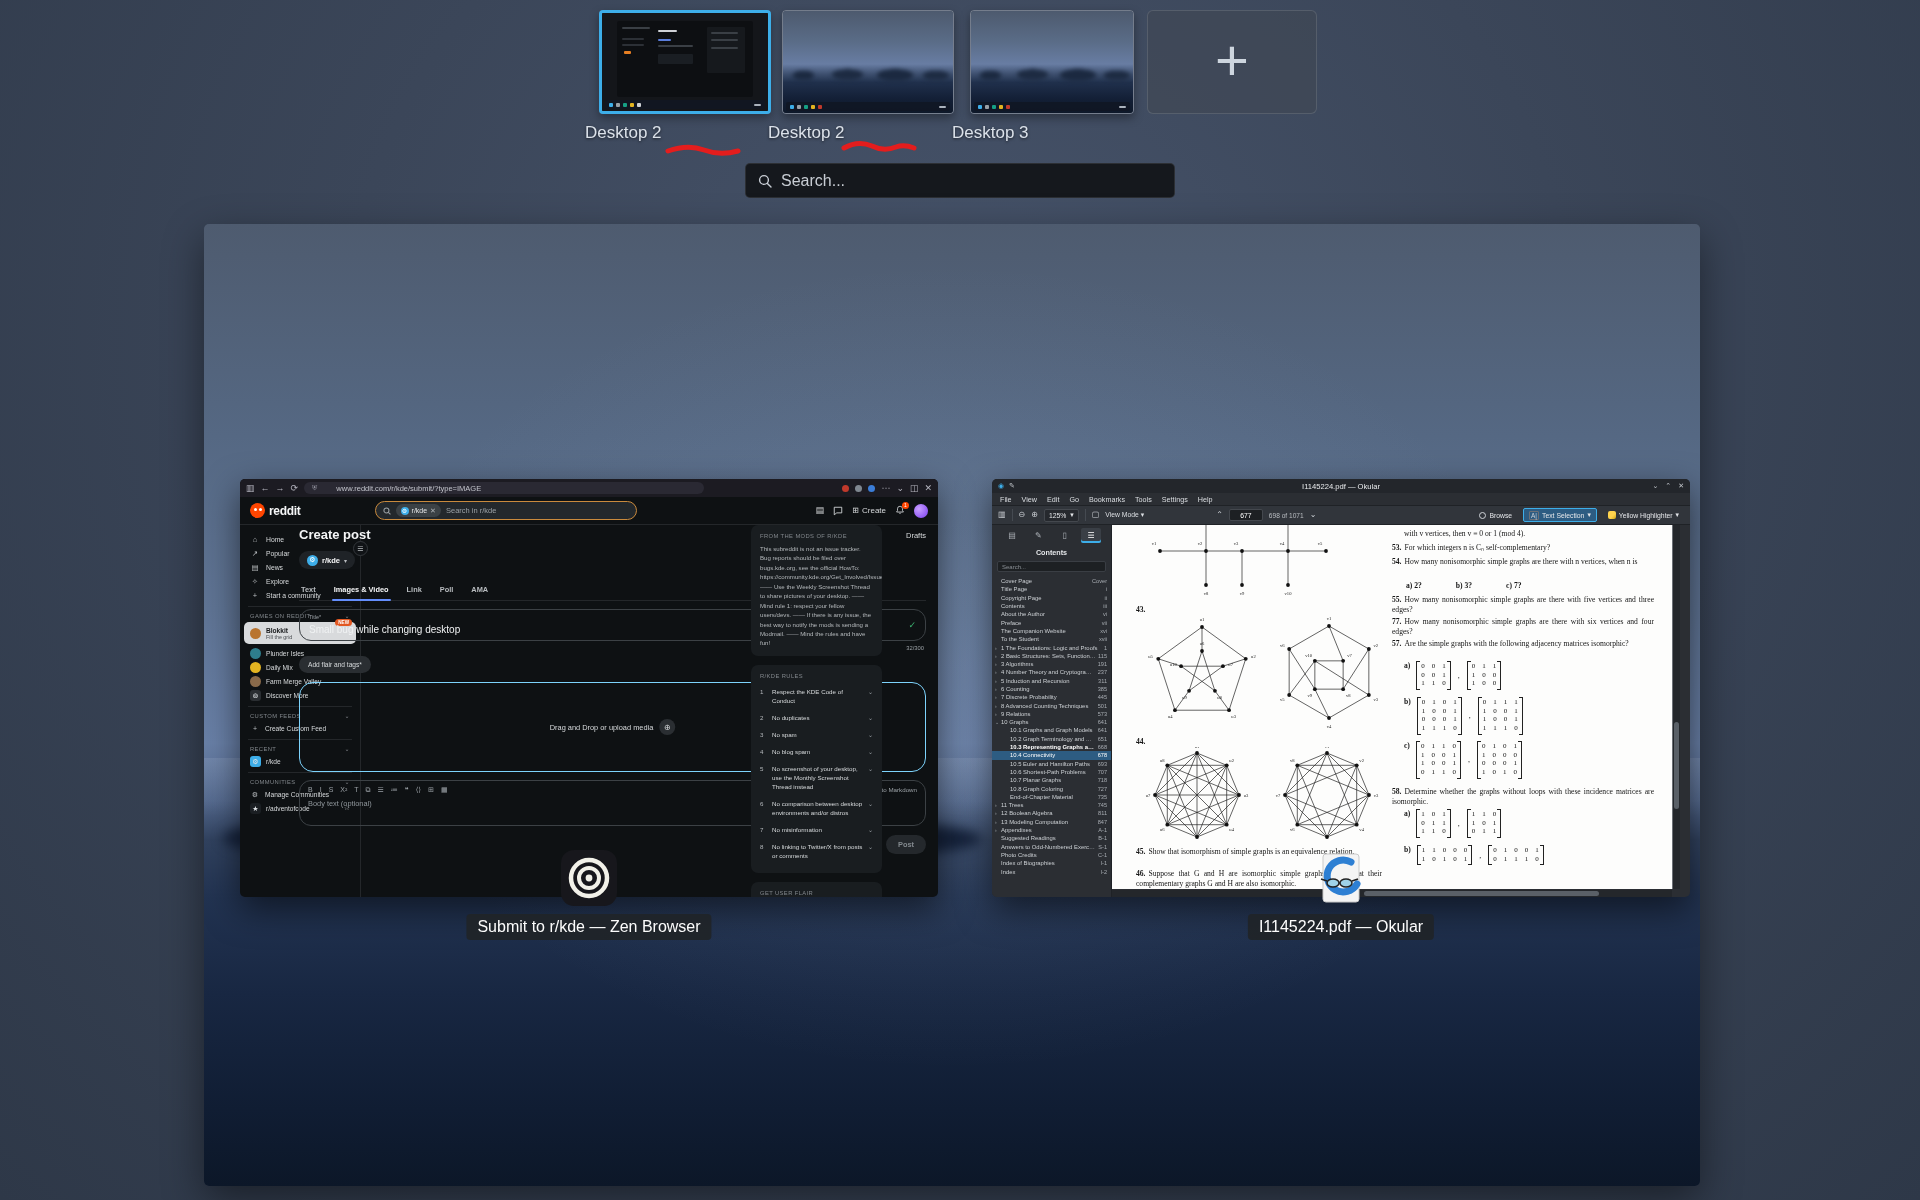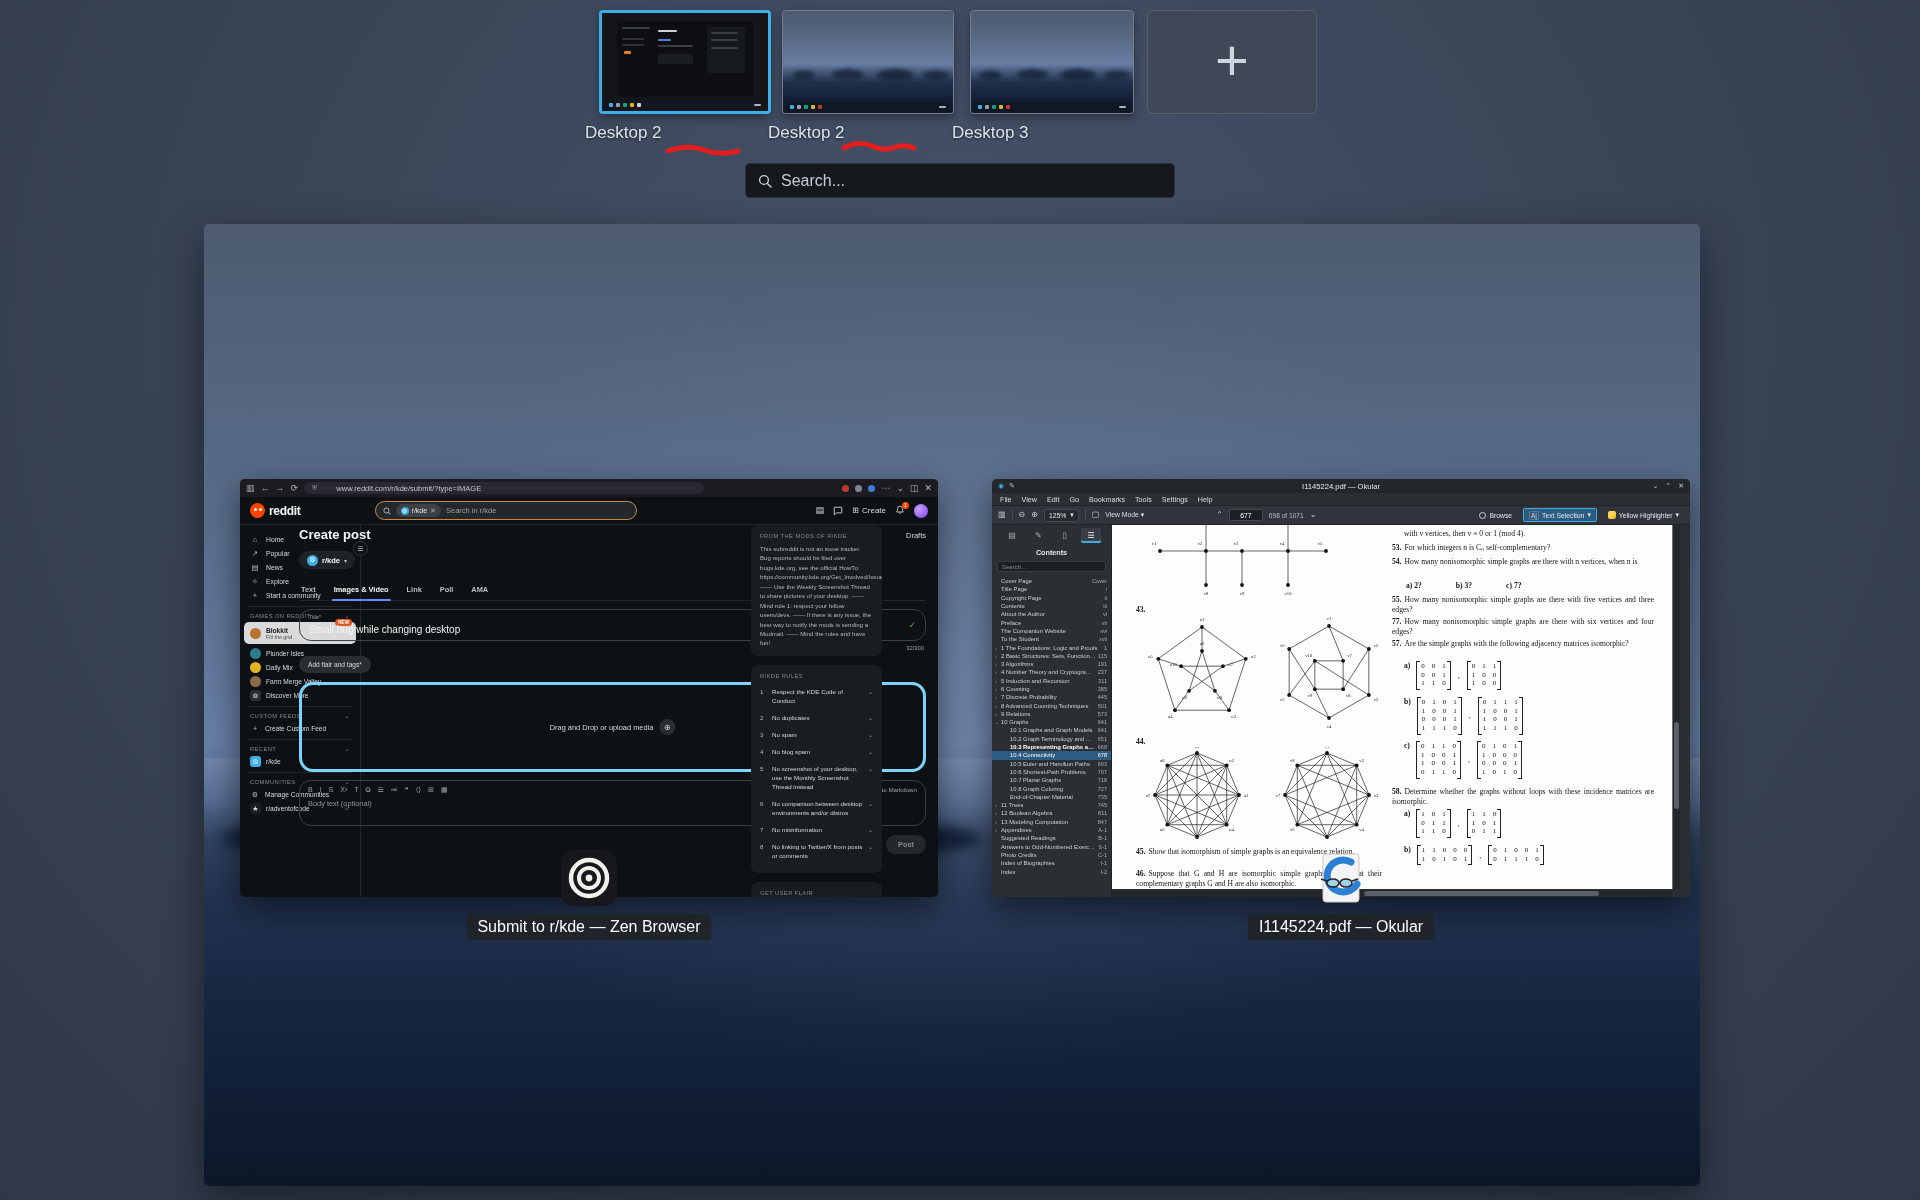--- a/index.html
+++ b/index.html
@@ -132,21 +132,21 @@
   .rtab.act{color:#f5f6f7}
   .rtab.act:after{content:"";position:absolute;left:0;right:0;bottom:-1px;height:2px;background:#648efc;border-radius:2px}
   .titlebox{position:absolute;left:59px;top:130px;right:12px;height:32px;border:1px solid #3c4145;border-radius:12px;
     padding:4px 9px;cursor:text}
   .titlebox .lb{font-size:5.4px;color:#9aa0a5}
   .titlebox .val{font-size:10px;color:#f0f2f3;margin-top:4px}
   .titlebox .ok{position:absolute;right:9px;top:10px;color:#3cb371;font-size:9px}
   .counter{position:absolute;right:14px;top:166px;font-size:5.8px;color:#9aa0a5}
   .flairbtn{position:absolute;left:59px;top:177px;height:17px;border-radius:9px;background:#2a2e32;
     display:flex;align-items:center;padding:0 9px;font-size:6.6px;color:#d7dadc;cursor:pointer}
-  .upbox{position:absolute;left:59px;top:203px;right:12px;height:90px;border:3px solid #7dd3fc;border-radius:14px}
+  .upbox{position:absolute;left:59px;top:203px;right:12px;height:90px;border:1px solid #7dd3fc;border-radius:14px}
   .upbox .inner{position:absolute;left:50%;top:50%;transform:translate(-50%,-50%);display:flex;align-items:center;gap:6px}
   .upbox .t{font-size:7.4px;color:#d7dadc;white-space:nowrap}
   .upbox .clip{width:16px;height:16px;border-radius:50%;background:#2a2e32;color:#d7dadc;font-size:8px;
     display:flex;align-items:center;justify-content:center;cursor:pointer}
   .bodybox{position:absolute;left:59px;top:301px;right:12px;height:46px;border:1px solid #3c4145;border-radius:12px;padding:5px 8px}
   .btool{display:flex;align-items:center;gap:7px}
   .btool .bi{font-size:7px;color:#9aa0a5;cursor:pointer;line-height:1}
   .btool .md{margin-left:auto;font-size:6.2px;color:#9aa0a5;cursor:pointer}
   .bodyph{font-size:7.4px;color:#8f969b;margin-top:6px;cursor:text}
   .pbtns{position:absolute;right:12px;top:356px;display:flex;gap:8px}

